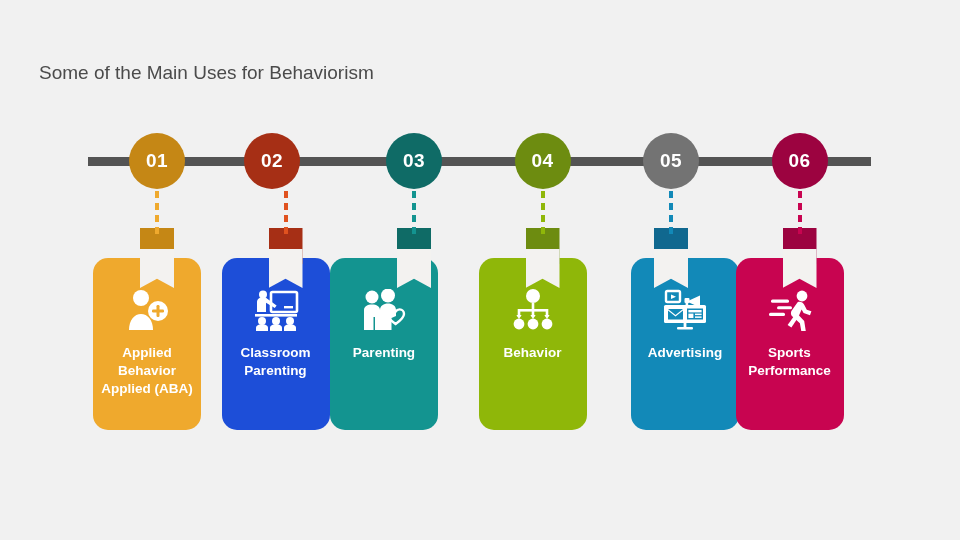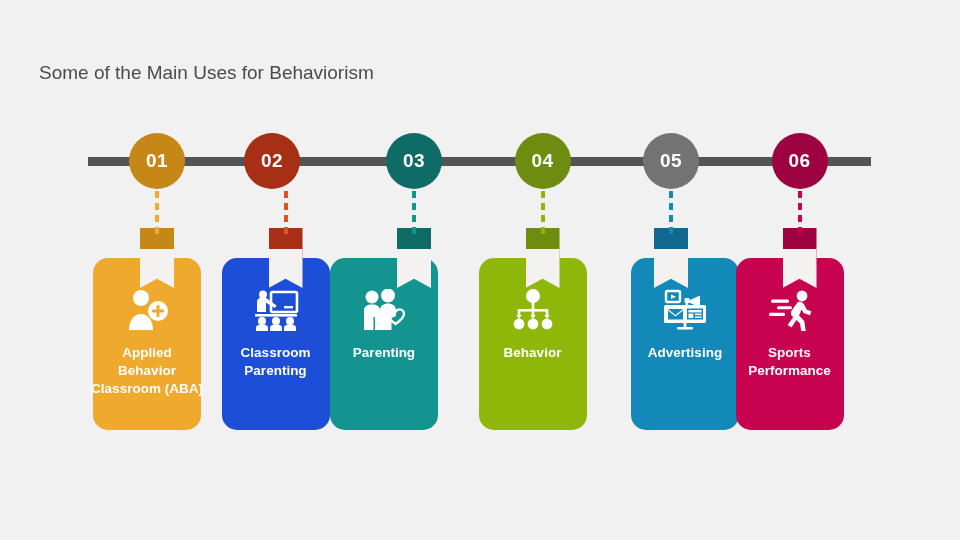--- a/index.html
+++ b/index.html
@@ -93,21 +93,21 @@
       <circle cx="17" cy="9" r="8"></circle>
       <path d="M5 41c0-10 5.5-16 12-16s12 6 12 16z"></path>
       <circle cx="34" cy="22" r="10" fill="#fff"></circle>
       <rect x="32.5" y="16" width="3" height="12" rx="1.2" fill="currentColor"></rect>
       <rect x="28" y="20.5" width="12" height="3" rx="1.2" fill="currentColor"></rect>
     </svg>
         </div>
         <div class="card-label">
           <div>Applied</div>
           <div>Behavior</div>
-          <div>Classroom (ABA)</div>
+          <div>Applied (ABA)</div>
         </div>
       </div>
       <div class="ribbon-dark" style="left: 140px; background: rgb(197, 135, 21);"></div>
       <div class="ribbon-light" style="left: 140px; background: rgb(243, 242, 240);"></div>
       <div class="connector" style="left: 155px;">
         <span style="background: rgb(239, 169, 45);"></span>
         <span style="background: rgb(239, 169, 45);"></span>
         <span style="background: rgb(239, 169, 45);"></span>
         <span style="background: rgb(239, 169, 45);"></span>
       </div>

